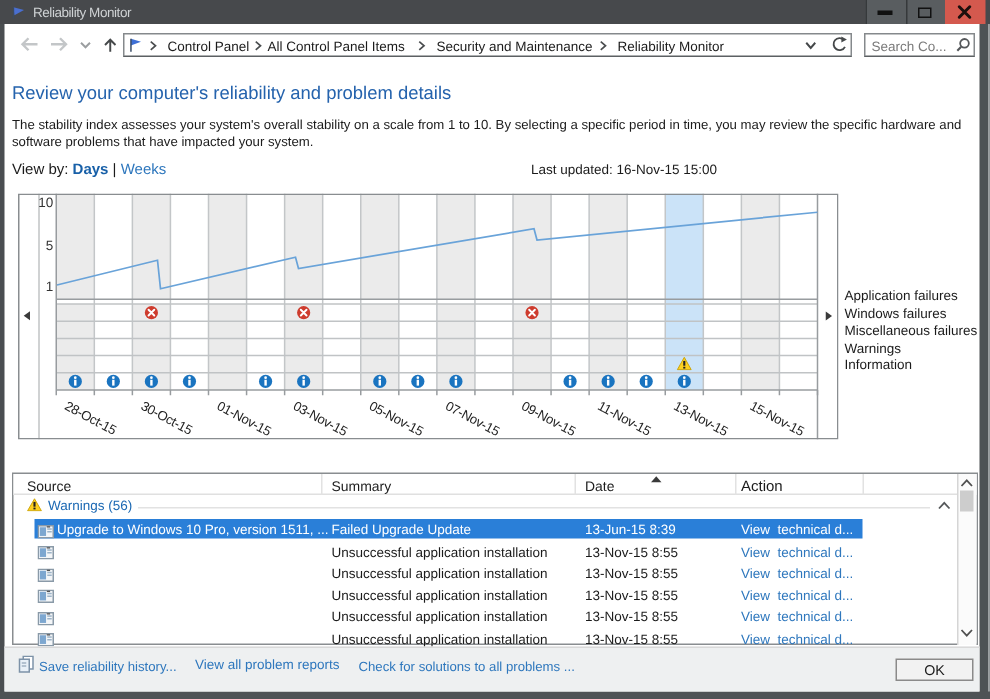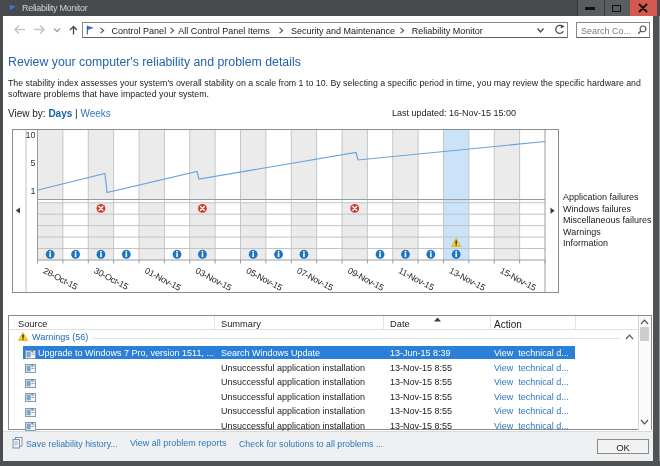--- a/index.html
+++ b/index.html
@@ -66,21 +66,21 @@
   </svg>
 <div class="a" style="left:576px;top:22px;width:74px;height:16px;background:#fff;border:1px solid #85898c;border-bottom-color:#5c6063"></div>
 <div class="a" style="left:581px;top:26px;font-size:9px;color:#7a7a7a">Search Co...</div>
 <svg class="a" style="left:637px;top:25px" width="10" height="10" viewBox="0 0 10 10">
     <circle cx="6" cy="3.9" r="2.9" stroke="#54575a" stroke-width="1.2" fill="none"></circle>
     <line x1="3.8" y1="6.1" x2="1.2" y2="8.8" stroke="#54575a" stroke-width="1.4"></line>
   </svg>
 <div class="a" style="left:8px;top:55px;font-size:12.3px;color:#2563ad">Review your computer's reliability and problem details</div>
 <div class="a" style="left:8px;top:78px;width:650px;font-size:8.8px;line-height:11.4px;color:#1b1b1b">The stability index assesses your system's overall stability on a scale from 1 to 10. By selecting a specific period in time, you may review the specific hardware and<br>software problems that have impacted your system.</div>
 <div class="a" style="left:8px;top:108px;font-size:10px;color:#1b1b1b">View by: <span style="color:#1860a8;font-weight:bold">Days</span> <span style="color:#1b1b1b">|</span> <span style="color:#2e77bd">Weeks</span></div>
-<div class="a" style="left:354px;top:108px;width:200px;text-align:center;font-size:9px;color:#1b1b1b">Last updated: 16-Nov-15 15:00</div>
+<div class="a" style="left:354px;top:108px;width:200px;text-align:left;font-size:9px;color:#1b1b1b">Last updated: 16-Nov-15 15:00</div>
 <svg width="547" height="164" viewBox="0 0 547 164" style="position:absolute;left:12px;top:129px">
 <rect x="0" y="0" width="547" height="164" fill="#ffffff"></rect>
 <rect x="25.50" y="0" width="25.38" height="131" fill="#ebebeb"></rect>
 <rect x="76.25" y="0" width="25.38" height="131" fill="#ebebeb"></rect>
 <rect x="127.00" y="0" width="25.38" height="131" fill="#ebebeb"></rect>
 <rect x="177.75" y="0" width="25.38" height="131" fill="#ebebeb"></rect>
 <rect x="228.50" y="0" width="25.38" height="131" fill="#ebebeb"></rect>
 <rect x="279.25" y="0" width="25.38" height="131" fill="#ebebeb"></rect>
 <rect x="330.00" y="0" width="25.38" height="131" fill="#ebebeb"></rect>
 <rect x="380.75" y="0" width="25.38" height="131" fill="#ebebeb"></rect>
@@ -261,22 +261,22 @@
     <path d="M1 5 L4.5 1.2 L8 5" stroke="#55585a" stroke-width="1.2" fill="none"></path>
   </svg>
 <div class="a" style="left:23px;top:346px;width:552px;height:12.8px;background:#2a7fd8"></div>
 <svg width="11" height="9" viewBox="0 0 11 9" style="position:absolute;left:25px;top:349.5px">
     <rect x="0.5" y="0.5" width="10" height="8" fill="#f4f6f8" stroke="#8a9aa8"></rect>
     <rect x="1.5" y="1.5" width="4.2" height="5.8" fill="#7da7d0"></rect>
     <rect x="6.5" y="2.2" width="3" height="1" fill="#9db4c8"></rect>
     <rect x="6.5" y="4" width="3" height="1" fill="#9db4c8"></rect>
     <rect x="6.2" y="0.8" width="2.2" height="0.9" fill="#555"></rect>
   </svg>
-<div class="a" style="left:38px;top:348px;font-size:9px;color:#fff">Upgrade to Windows 7 Pro, version 1511, ...</div>
-<div class="a" style="left:221px;top:348px;font-size:9px;color:#fff">Search Windows Update</div>
+<div class="a" style="left:38px;top:348px;font-size:9px;color:#fff">Upgrade to Windows 10 Pro, version 1511, ...</div>
+<div class="a" style="left:221px;top:348px;font-size:9px;color:#fff">Failed Upgrade Update</div>
 <div class="a" style="left:390px;top:348px;font-size:9px;color:#fff">13-Jun-15 8:39</div>
 <div class="a" style="left:494px;top:348px;font-size:9px;color:#fff">View&nbsp; technical d...</div>
 <svg width="11" height="9" viewBox="0 0 11 9" style="position:absolute;left:25px;top:364px">
     <rect x="0.5" y="0.5" width="10" height="8" fill="#f4f6f8" stroke="#8a9aa8"></rect>
     <rect x="1.5" y="1.5" width="4.2" height="5.8" fill="#7da7d0"></rect>
     <rect x="6.5" y="2.2" width="3" height="1" fill="#9db4c8"></rect>
     <rect x="6.5" y="4" width="3" height="1" fill="#9db4c8"></rect>
     <rect x="6.2" y="0.8" width="2.2" height="0.9" fill="#555"></rect>
   </svg>
 <div class="a" style="left:221px;top:362.5px;font-size:9px;color:#1b1b1b">Unsuccessful application installation</div>

